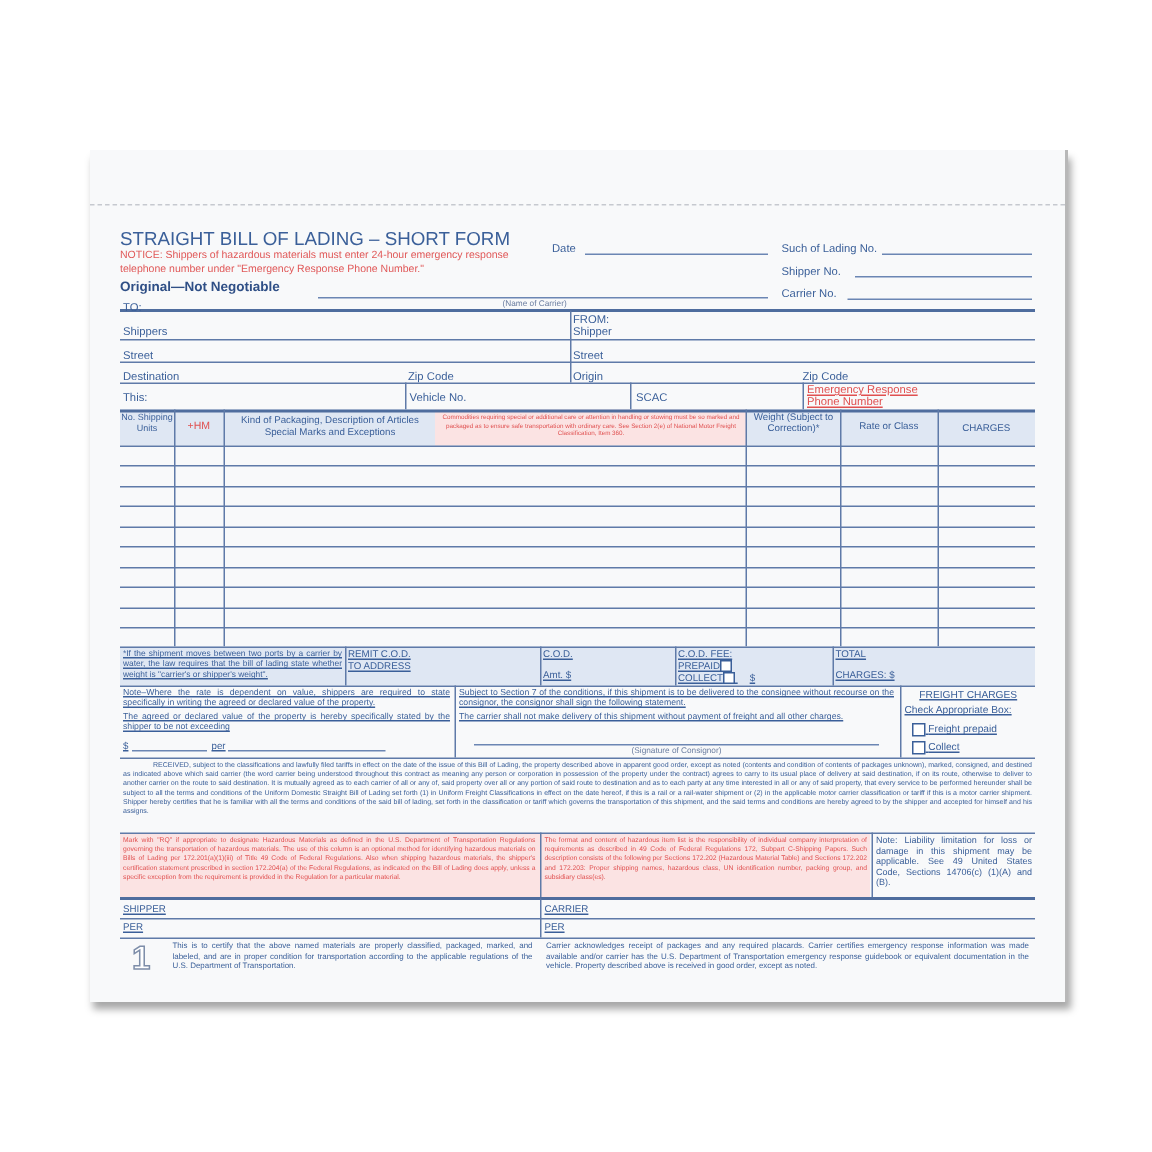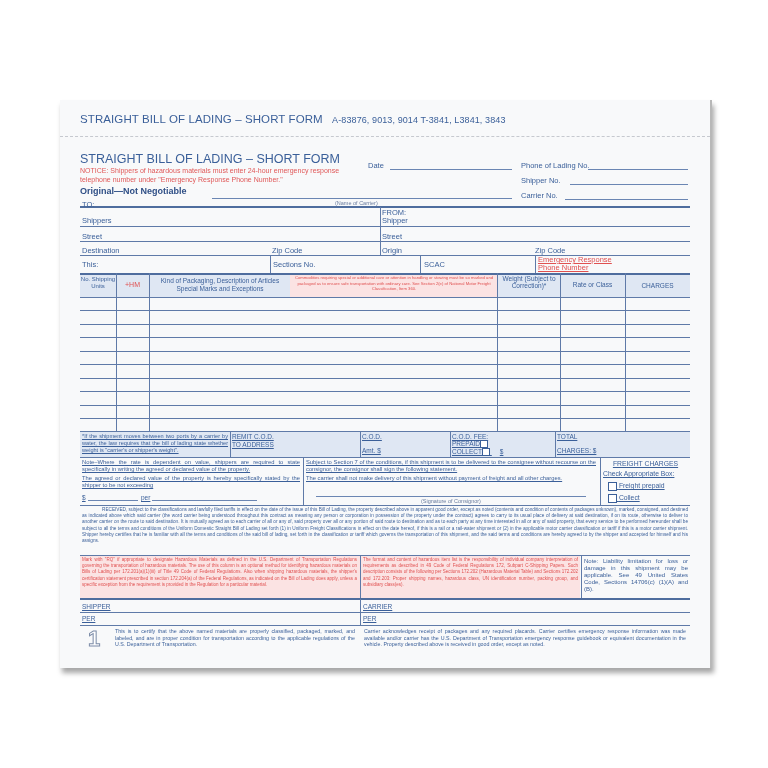--- a/index.html
+++ b/index.html
@@ -29,34 +29,30 @@
   .cb.lg{width:7px;height:7px;}
   .gray{color:#6a7da0;}
   .justify{text-align:justify;}
   .big1{font-size:22px;color:#fff;-webkit-text-stroke:1px #7e8ea9;font-weight:bold;}
 </style>
 </head>
 <body>
 
 <div class="sheet">
 
-  <div class="abs stub-title">
-    <span>STRAIGHT BILL OF LADING – SHORT FORM</span>
-    <span class="nums">A-83876, 9013, 9014   T-3841, L3841, 3843</span>
-  </div>
   <div class="abs perf"></div>
 
   <div class="abs main-title">STRAIGHT BILL OF LADING – SHORT FORM</div>
   <div class="abs notice">NOTICE: Shippers of hazardous materials must enter 24-hour emergency response telephone number under "Emergency Response Phone Number."</div>
   <div class="abs orig">Original—Not Negotiable</div>
 
   <div class="abs lbl" style="left:308px;top:61px;">Date</div>
   <div class="abs line" style="left:330px;top:69px;width:122px;"></div>
 
-  <div class="abs lbl" style="left:461px;top:61px;">Phone of Lading No.</div>
+  <div class="abs lbl" style="left:461px;top:61px;">Such of Lading No.</div>
   <div class="abs line" style="left:528px;top:69px;width:100px;"></div>
   <div class="abs lbl" style="left:461px;top:76px;">Shipper No.</div>
   <div class="abs line" style="left:510px;top:84px;width:118px;"></div>
   <div class="abs lbl" style="left:461px;top:91px;">Carrier No.</div>
   <div class="abs line" style="left:505px;top:99px;width:123px;"></div>
 
   <div class="abs line" style="left:152px;top:98px;width:300px;"></div>
   <div class="abs tiny gray" style="left:275px;top:100px;">(Name of Carrier)</div>
 
   <div class="hline thick" style="left:20px;top:106px;width:610px;"></div>
@@ -85,21 +81,21 @@
   <div class="abs" style="left:348px;top:144px;width:120px;height:11px;"></div>
   <div class="abs lbl" style="left:475px;top:146px;">Zip Code</div>
   <div class="abs" style="left:512px;top:144px;width:113px;height:11px;"></div>
   <div class="hline" style="left:20px;top:155px;width:610px;"></div>
 
   <div class="vline" style="left:210px;top:155px;height:18px;"></div>
   <div class="vline" style="left:360px;top:155px;height:18px;"></div>
   <div class="vline" style="left:475px;top:155px;height:18px;"></div>
   <div class="abs lbl" style="left:22px;top:160px;">This:</div>
   <div class="abs" style="left:48px;top:157px;width:158px;height:14px;"></div>
-  <div class="abs lbl" style="left:213px;top:160px;">Sections No.</div>
+  <div class="abs lbl" style="left:213px;top:160px;">Vehicle No.</div>
   <div class="abs" style="left:255px;top:157px;width:100px;height:14px;"></div>
   <div class="abs lbl" style="left:364px;top:160px;">SCAC</div>
   <div class="abs" style="left:385px;top:157px;width:86px;height:14px;"></div>
   <div class="abs red small" style="left:478px;top:156px;width:80px;font-size:7.5px;line-height:8px;">Emergency Response Phone Number</div>
   <div class="abs" style="left:560px;top:157px;width:66px;height:14px;"></div>
 
   <div class="shade" style="left:20px;top:173px;width:610px;height:24px;"></div>
   <div class="pinkshade" style="left:230px;top:173px;width:208px;height:24px;"></div>
   <div class="hline thick" style="left:20px;top:173px;width:610px;"></div>
   <div class="hline" style="left:20px;top:197px;width:610px;"></div>

